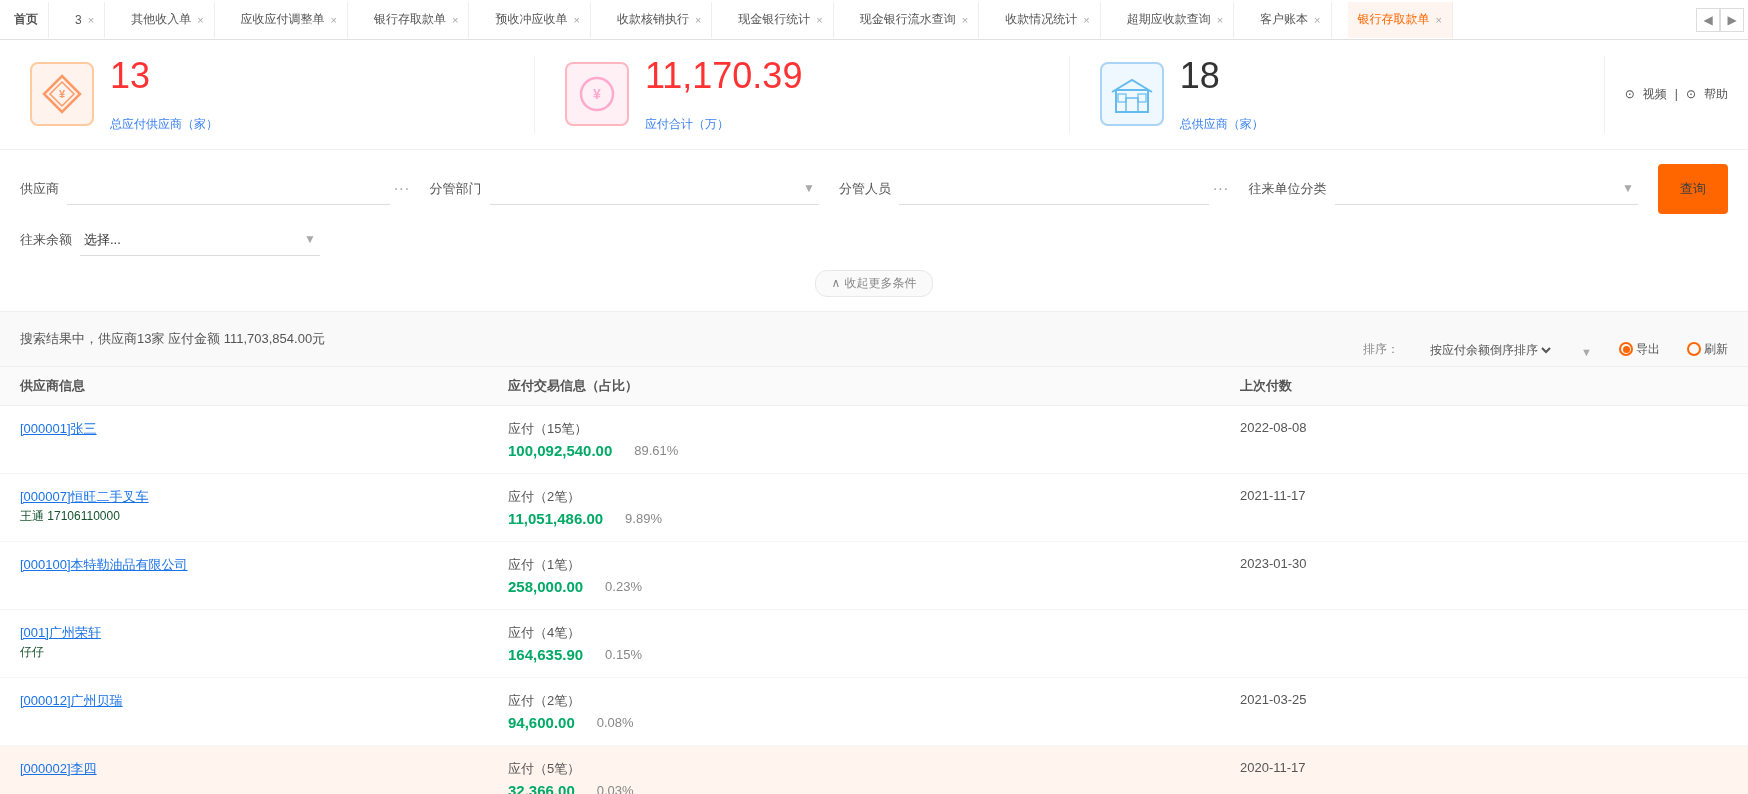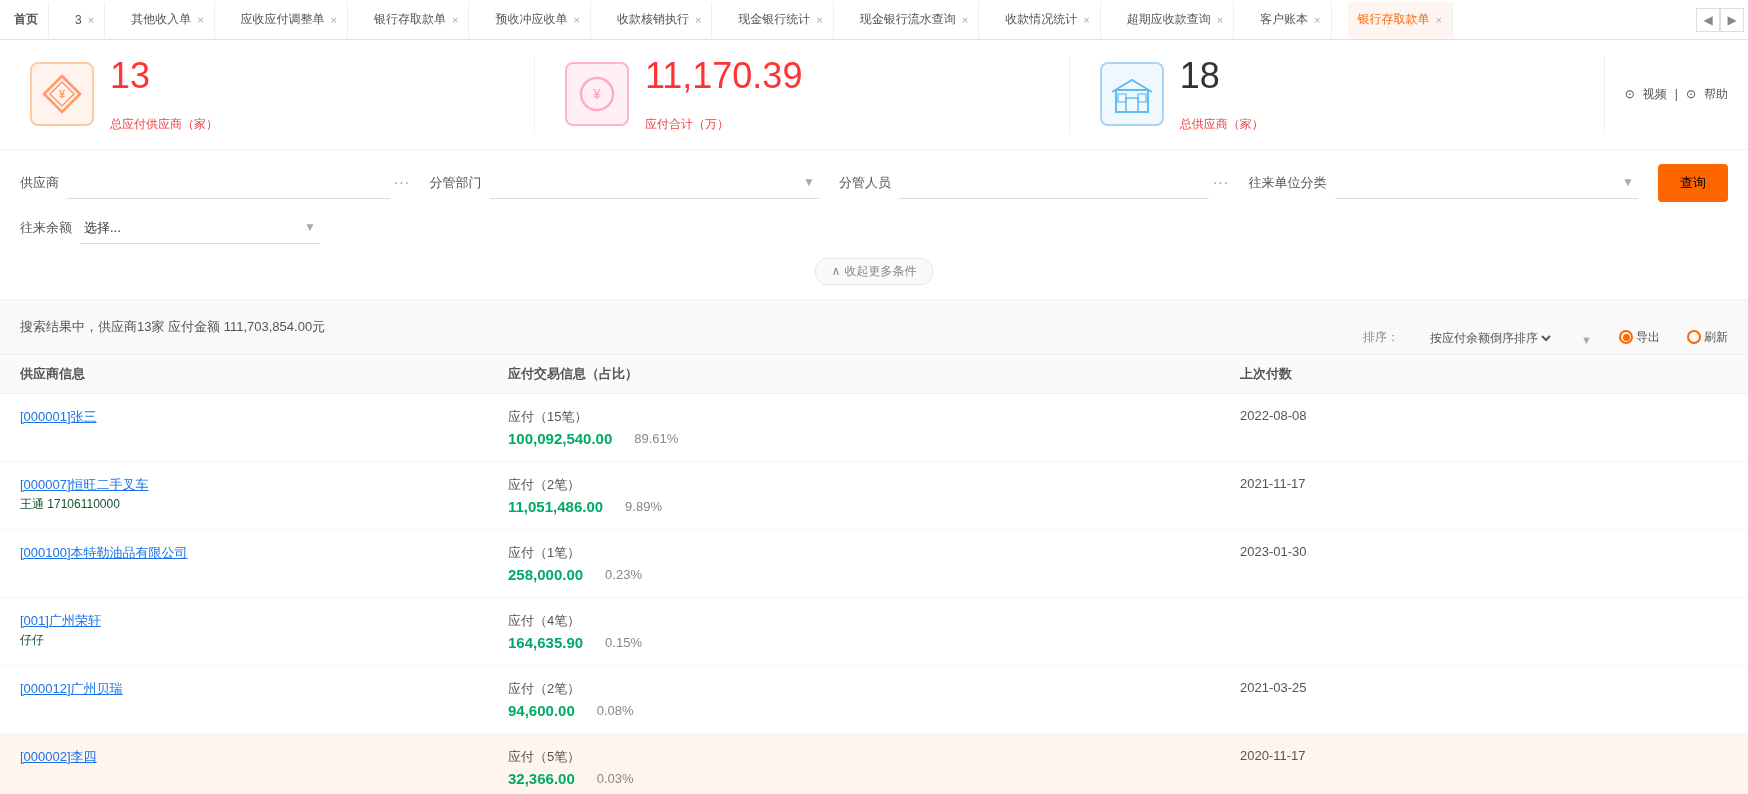--- a/index.html
+++ b/index.html
@@ -81,21 +81,21 @@
       justify-content: center;
       margin-right: 16px;
       flex-shrink: 0;
     }
     .stat-icon.orange { background: #fff3ee; border: 2px solid #ffcaa0; }
     .stat-icon.pink { background: #fff0f5; border: 2px solid #ffb6c1; }
     .stat-icon.blue { background: #f0f8ff; border: 2px solid #aad4f5; }
     .stat-text {}
     .stat-number { font-size: 36px; font-weight: normal; color: #ff3333; line-height: 1.1; }
     .stat-number.black { color: #333; }
-    .stat-label { font-size: 12px; color: #ef4444; margin-top: 20px; }
+    .stat-label { font-size: 12px; color: #3b82f6; margin-top: 20px; }
     .top-right-links {
       display: flex;
       align-items: center;
       font-size: 12px;
       color: #666;
       gap: 8px;
       padding-left: 20px;
       flex-shrink: 0;
     }
     .top-right-links span { cursor: pointer; color: #555; }
@@ -162,24 +162,24 @@
       margin-right: 4px;
     }
     .filter-dots {
       color: #aaa;
       font-size: 16px;
       margin-left: 4px;
       cursor: pointer;
     }
     .query-btn {
       background: #ff6600;
-      color: #000000;
+      color: #404040;
       border: none;
       border-radius: 4px;
-      padding: 10px 22px;
+      padding: 16px 22px;
       font-size: 13px;
       cursor: pointer;
       flex-shrink: 0;
     }
     .collapse-row {
       display: flex;
       justify-content: center;
       padding: 4px 0;
     }
     .collapse-btn {

